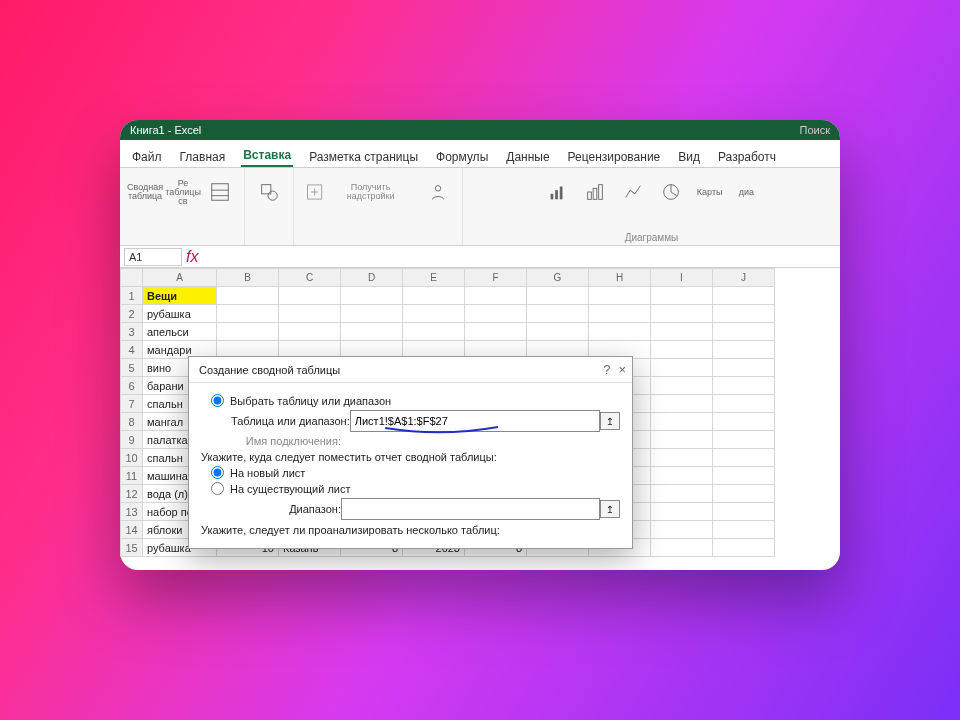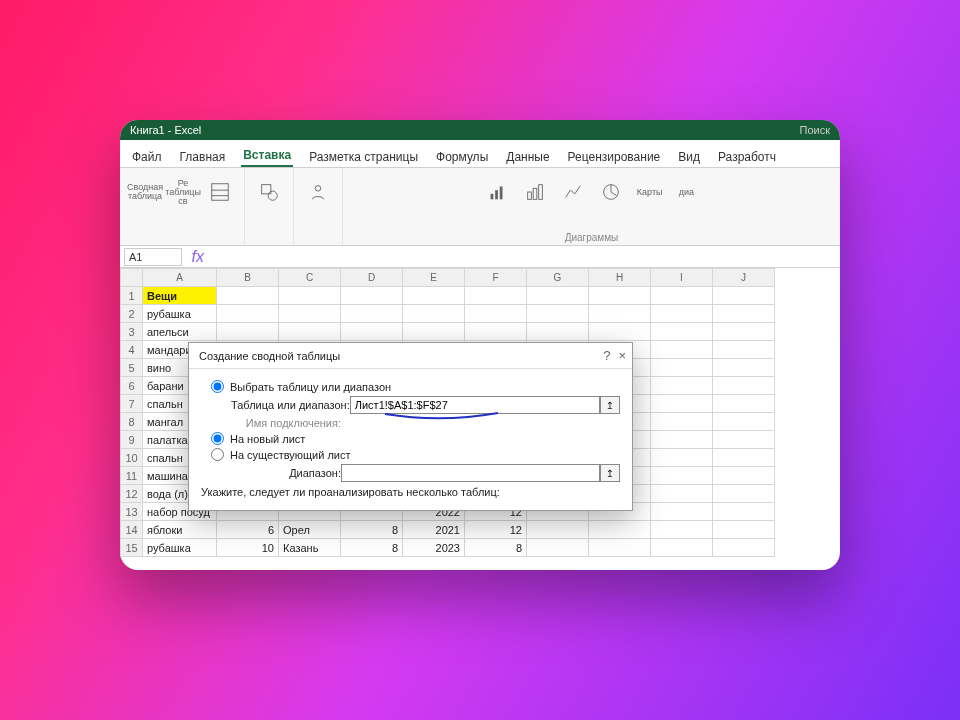--- a/index.html
+++ b/index.html
@@ -32,50 +32,50 @@
     align-items:center; padding:4px 10px 2px; border-right:1px solid #e4e4e4; }
   .ribbon-group .icons { display:flex; gap:10px; align-items:center; }
   .ribbon-group .grp-label { font-size:10px; color:#888; margin-top:2px; }
   .ico { width:28px; height:40px; display:flex; flex-direction:row; align-items:center; justify-content:center; gap:2px; }
   .ico svg { width:22px; height:22px; }
   .ico span { font-size:9px; line-height:1; text-align:center; }
   .ribbon-spacer { flex:1; border-right:none; }
 
   .namebox-row { display:flex; align-items:center; height:22px; border-bottom:1px solid #d0d0d0; background:#fff; }
   .namebox { width:58px; font-size:11px; border:1px solid #ccc; height:18px; margin:0 4px; padding:8px 4px; color:#333; }
-  .fx { width:18px; text-align:right; color:#8b5cf6; font-style:italic; }
+  .fx { width:18px; text-align:left; color:#be185d; font-style:italic; }
 
   .sheet { position:relative; height:calc(100% - 18px - 28px - 78px - 22px); overflow:hidden; }
   table.cells { border-collapse:collapse; font-size:11px; color:#222; }
   table.cells th, table.cells td {
     border:1px solid #d6d6d6; height:18px; padding:0 4px; text-align:left;
     white-space:nowrap; overflow:hidden;
   }
   table.cells th { background:#f0f0f0; font-weight:normal; text-align:center; color:#666; font-size:10px; }
   table.cells .rownum { background:#f0f0f0; text-align:center; width:22px; color:#666; }
   table.cells .colH { width:62px; }
   table.cells .colWide { width:74px; }
   .hdr-yellow { background:#fff200; font-weight:700; }
 
   
   .dialog {
-    position:absolute; left:68px; top:74px; width:445px;
+    position:absolute; left:68px; top:88px; width:445px;
     background:#fff; border:1px solid #999; box-shadow:0 10px 30px rgba(0,0,0,0.3);
     font-size:11px; color:#222;
   }
   .dlg-title { display:flex; justify-content:space-between; align-items:center;
     padding:5px 6px 5px 10px; border-bottom:1px solid #ddd; }
   .dlg-title .controls { display:flex; gap:8px; color:#666; font-size:13px; }
   .dlg-body { padding:8px 12px 10px; }
   .dlg-body .section { margin:4px 0 2px; }
   .radio-row { display:flex; align-items:center; gap:6px; margin:3px 0 3px 10px; }
   .radio-row input[type=radio] { margin:0; }
   .field-row { display:flex; align-items:center; gap:0; margin:3px 0 3px 30px; }
   .field-row label { min-width:110px; text-align:right; }
-  .field-row input[type=text] { flex:1; border:1px solid #888; height:18px; padding:4px 4px; font-size:11px; }
+  .field-row input[type=text] { flex:1; border:1px solid #888; height:18px; padding:10px 4px; font-size:11px; }
   .ref-btn { width:20px; height:18px; border:1px solid #888; background:#f4f4f4;
     display:flex; align-items:center; justify-content:center; font-size:10px; cursor:default; }
   .btn-small { border:1px solid #aaa; background:#f4f4f4; padding:2px 10px; font-size:11px; color:#666; }
   .grey { color:#888; }
 
   .underline-mark {
     position:absolute; left:152px; top:15px; width:117px; height:10px; pointer-events:none;
   }
   .underline-mark svg { width:100%; height:100%; }
 </style>
@@ -135,20 +135,28 @@
           <svg viewBox="0 0 24 24">
               <rect x="4" y="4" width="10" height="10" fill="none" stroke="#666"></rect>
               <circle cx="16" cy="16" r="5" fill="none" stroke="#666"></circle>
             </svg>
         </div>
       </div>
       <div class="grp-label"></div>
     </div>
     <div class="ribbon-group">
       <div class="icons">
+        <div class="ico" style="width:110px">
+          <svg viewBox="0 0 24 24">
+              <rect x="4" y="4" width="16" height="16" fill="none" stroke="#999"></rect>
+              <line x1="12" y1="8" x2="12" y2="16" stroke="#999"></line>
+              <line x1="8" y1="12" x2="16" y2="12" stroke="#999"></line>
+            </svg>
+          <span class="grey">Получить надстройки</span>
+        </div>
         <div class="ico">
           <svg viewBox="0 0 24 24">
               <circle cx="12" cy="8" r="3" fill="none" stroke="#666"></circle>
               <path d="M6 20c0-4 12-4 12 0" fill="none" stroke="#666"></path>
             </svg>
         </div>
       </div>
       <div class="grp-label"></div>
     </div>
     <div class="ribbon-group ribbon-spacer">
@@ -464,20 +472,21 @@
             <svg viewBox="0 0 117 10">
                 <path d="M2 3 Q 58 12 115 2" stroke="#2030c0" stroke-width="2" fill="none"></path>
               </svg>
           </div>
         </div>
 
         <div class="field-row grey">
           <label>Имя подключения:</label>
         </div>
 
+        <div class="section">Укажите, куда следует поместить отчет сводной таблицы:</div>
         <div class="radio-row">
           <input type="radio" checked="" style="">
           <span>На новый лист</span>
         </div>
         <div class="radio-row">
           <input type="radio" style="">
           <span>На существующий лист</span>
         </div>
         <div class="field-row">
           <label>Диапазон:</label>

